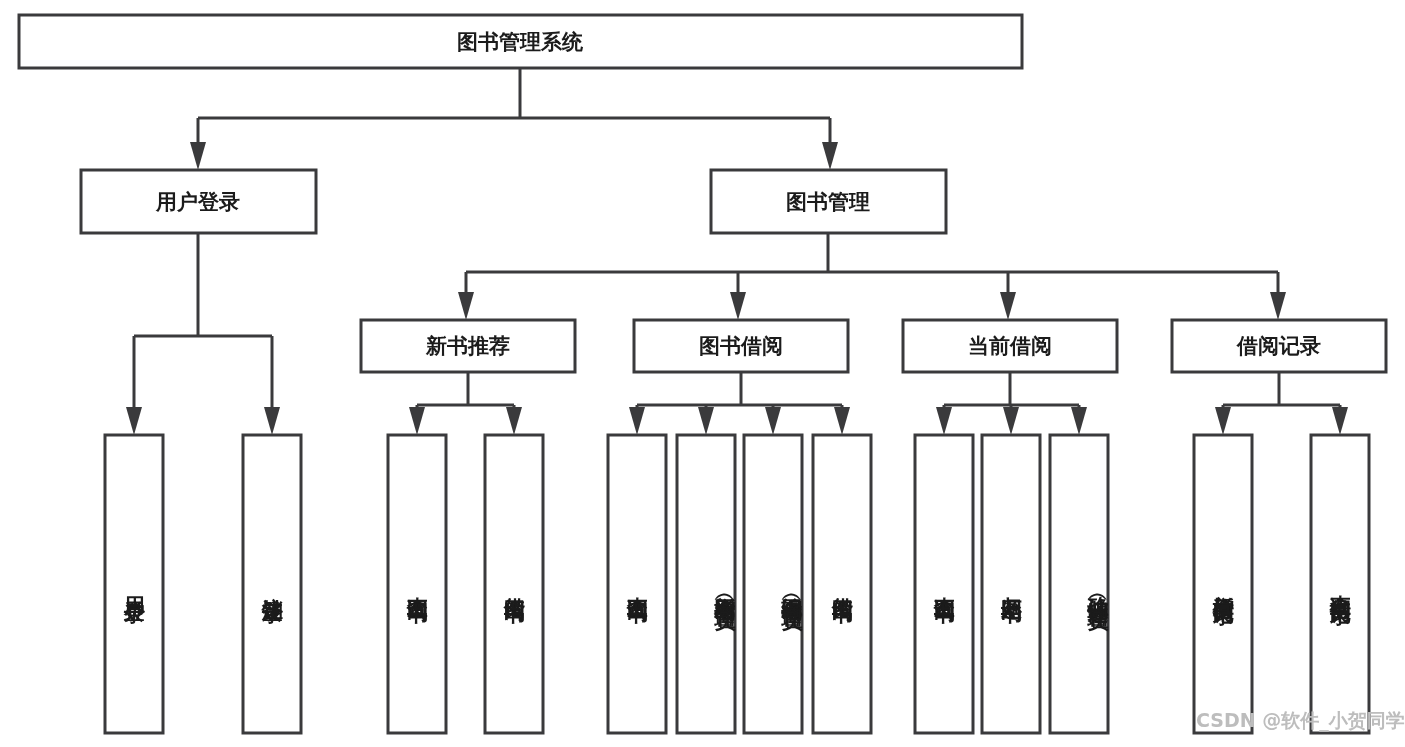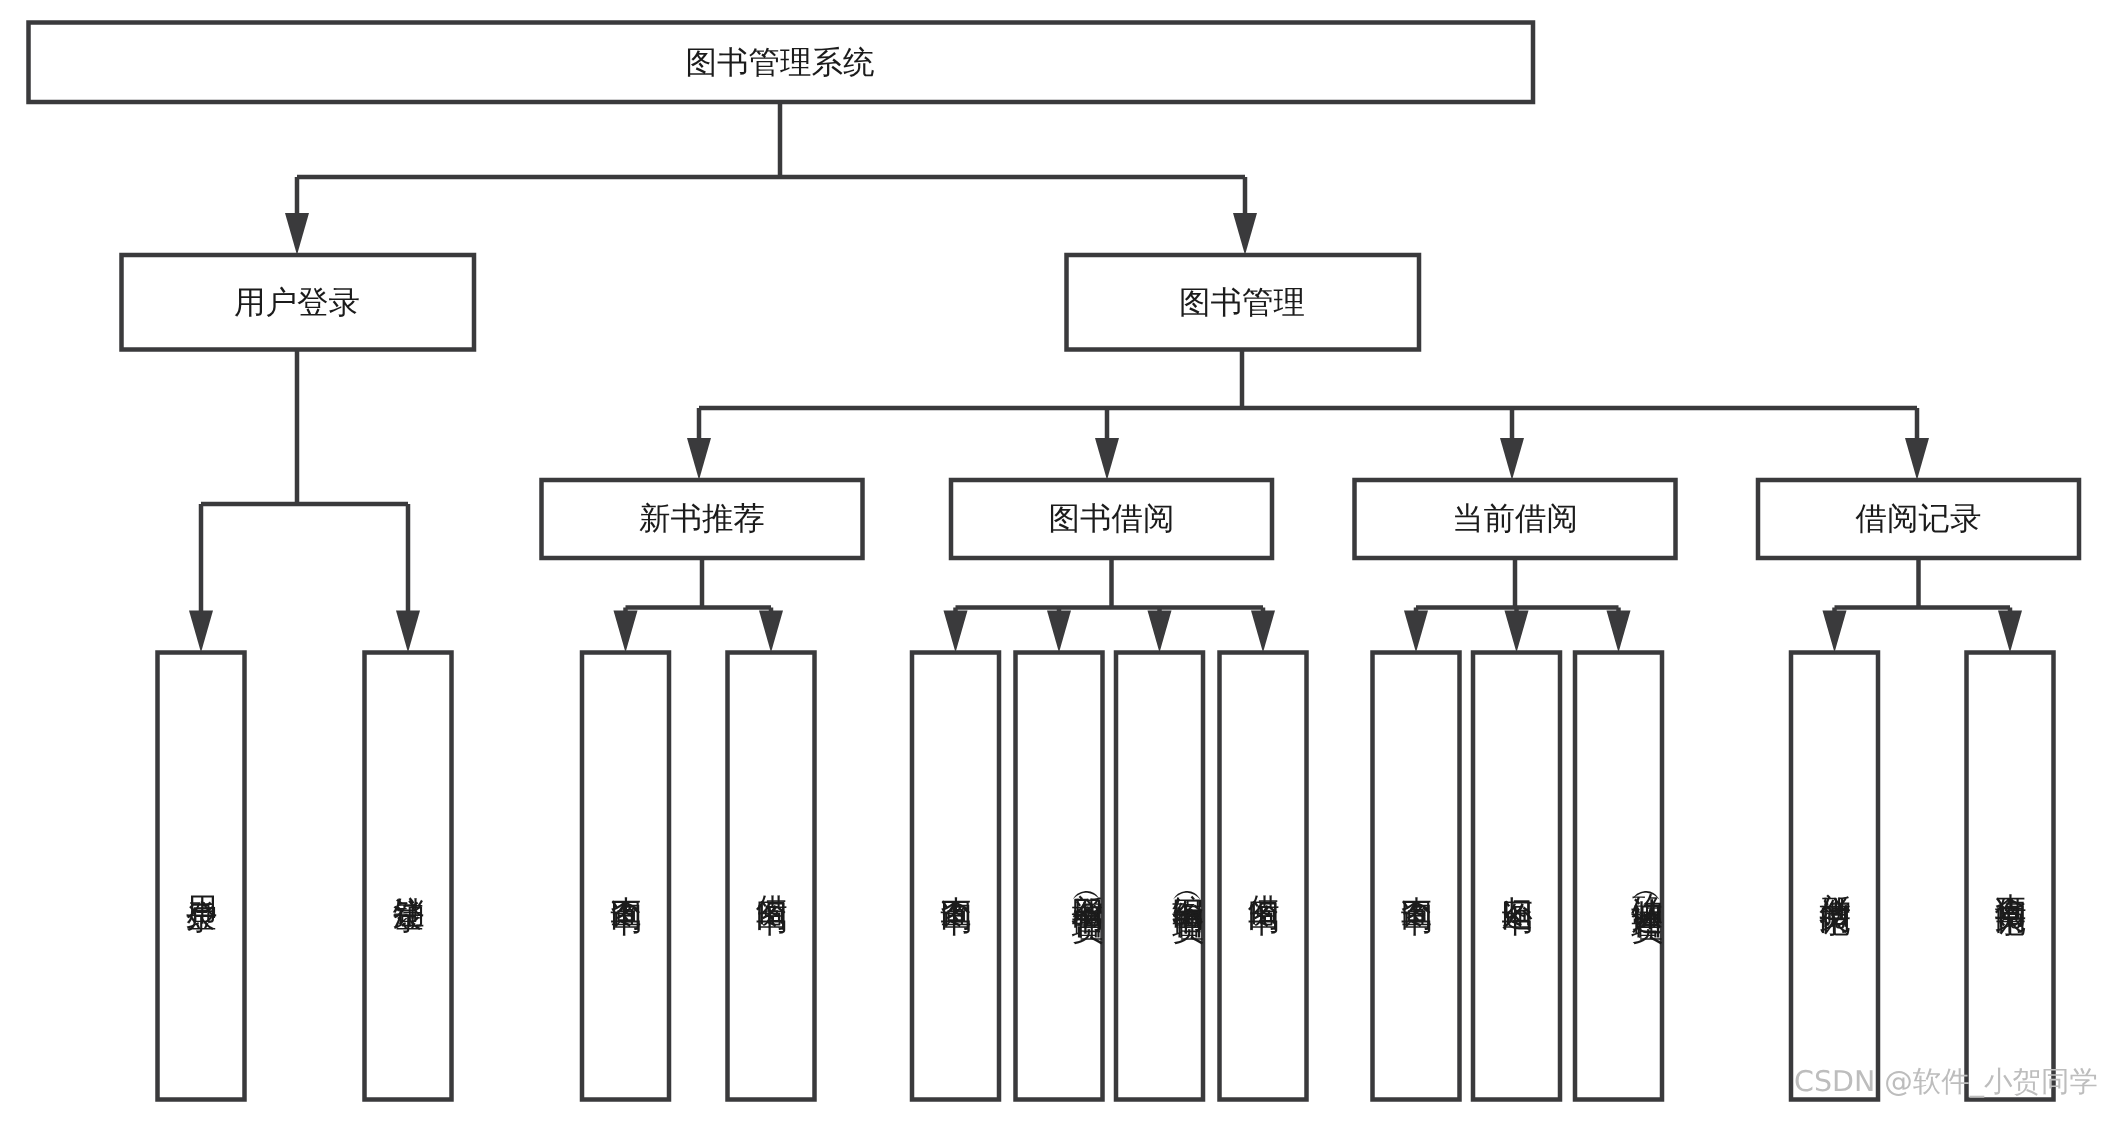--- a/index.html
+++ b/index.html
@@ -11,20 +11,21 @@
     width: 1405px;
     height: 747px;
     font-family: "DejaVu Sans", "Liberation Sans", sans-serif;
     overflow: hidden;
     position: relative;
   }
   #diagram-root {
     position: relative;
     width: 1405px;
     height: 725px;
+    font-weight: bold;
   }
   svg#flow {
     position: absolute;
     left: 0;
     top: 0;
     width: 1405px;
     height: 747px;
     display: block;
   }
   .node-rect {

